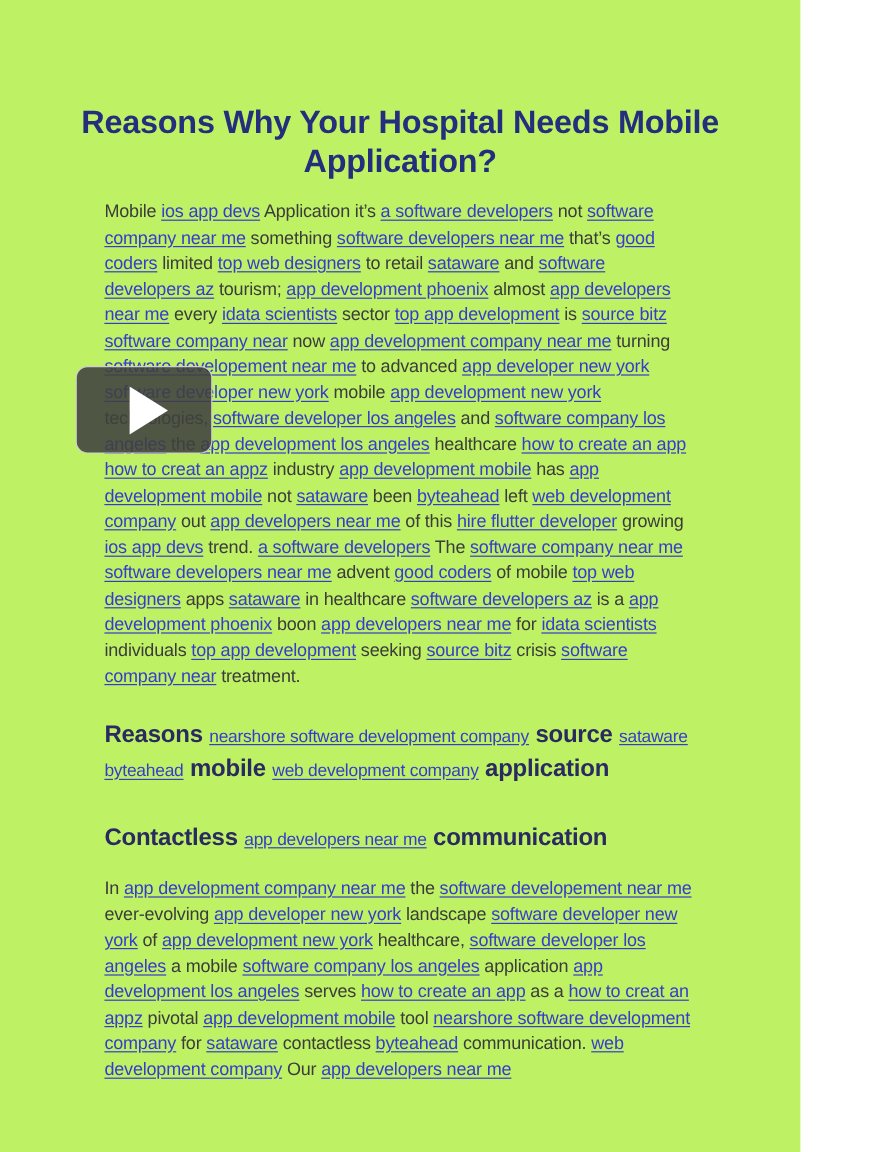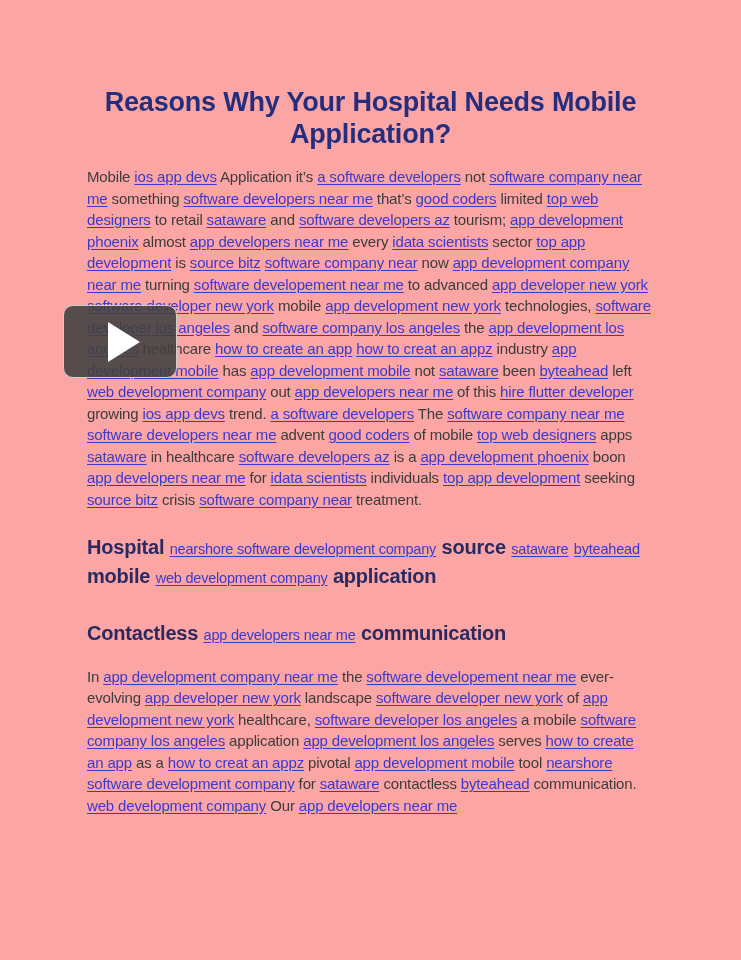--- a/index.html
+++ b/index.html
@@ -3,23 +3,23 @@
 <meta charset="utf-8">
 <style>
   html, body {
     margin: 0;
     padding: 0;
     background: #ffffff;
     font-family: "Liberation Sans", "DejaVu Sans", sans-serif;
   }
   .page {
     position: relative;
-    width: 741px;
+    width: 667px;
     height: 960px;
-    background: #fca5a5;
+    background: #bef264;
     overflow: hidden;
   }
   .title {
     margin: 86px 55px 0 55px;
     text-align: center;
     color: #252e7d;
     font-size: 27px;
     line-height: 32px;
     font-weight: bold;
     letter-spacing: -0.2px;
@@ -83,21 +83,21 @@
 <body>
 
 <div class="page">
 
   <h1 class="title">Reasons Why Your Hospital Needs Mobile Application?</h1>
 
   <div class="content">
 
     <p class="para para-1">Mobile <a class="lnk" href="#">ios app devs</a> Application it’s <a class="lnk" href="#">a software developers</a> not <a class="lnk" href="#">software company near me</a> something <a class="lnk" href="#">software developers near me</a> that’s <a class="lnk" href="#">good coders</a> limited <a class="lnk" href="#">top web designers</a> to retail <a class="lnk" href="#">sataware</a> and <a class="lnk" href="#">software developers az</a> tourism; <a class="lnk" href="#">app development phoenix</a> almost <a class="lnk" href="#">app developers near me</a> every <a class="lnk" href="#">idata scientists</a> sector <a class="lnk" href="#">top app development</a> is <a class="lnk" href="#">source bitz</a> <a class="lnk" href="#">software company near</a> now <a class="lnk" href="#">app development company near me</a> turning <a class="lnk" href="#">software developement near me</a> to advanced <a class="lnk" href="#">app developer new york</a> <a class="lnk" href="#">software developer new york</a> mobile <a class="lnk" href="#">app development new york</a> technologies, <a class="lnk" href="#">software developer los angeles</a> and <a class="lnk" href="#">software company los angeles</a> the <a class="lnk" href="#">app development los angeles</a> healthcare <a class="lnk" href="#">how to create an app</a> <a class="lnk" href="#">how to creat an appz</a> industry <a class="lnk" href="#">app development mobile</a> has <a class="lnk" href="#">app development mobile</a> not <a class="lnk" href="#">sataware</a> been <a class="lnk" href="#">byteahead</a> left <a class="lnk" href="#">web development company</a> out <a class="lnk" href="#">app developers near me</a> of this <a class="lnk" href="#">hire flutter developer</a> growing <a class="lnk" href="#">ios app devs</a> trend. <a class="lnk" href="#">a software developers</a> The <a class="lnk" href="#">software company near me</a> <a class="lnk" href="#">software developers near me</a> advent <a class="lnk" href="#">good coders</a> of mobile <a class="lnk" href="#">top web designers</a> apps <a class="lnk" href="#">sataware</a> in healthcare <a class="lnk" href="#">software developers az</a> is a <a class="lnk" href="#">app development phoenix</a> boon <a class="lnk" href="#">app developers near me</a> for <a class="lnk" href="#">idata scientists</a> individuals <a class="lnk" href="#">top app development</a> seeking <a class="lnk" href="#">source bitz</a> crisis <a class="lnk" href="#">software company near</a> treatment.</p>
 
-    <h2 class="subhead subhead-1"><span class="hword">Hospital</span> <a class="lnk" href="#">nearshore software development company</a> <span class="hword">source</span> <a class="lnk" href="#">sataware</a> <a class="lnk" href="#">byteahead</a> <span class="hword">mobile</span> <a class="lnk" href="#">web development company</a> <span class="hword">application</span></h2>
+    <h2 class="subhead subhead-1"><span class="hword">Reasons</span> <a class="lnk" href="#">nearshore software development company</a> <span class="hword">source</span> <a class="lnk" href="#">sataware</a> <a class="lnk" href="#">byteahead</a> <span class="hword">mobile</span> <a class="lnk" href="#">web development company</a> <span class="hword">application</span></h2>
 
     <h2 class="subhead subhead-2"><span class="hword">Contactless</span> <a class="lnk" href="#">app developers near me</a> <span class="hword">communication</span></h2>
 
     <p class="para para-2">In <a class="lnk" href="#">app development company near me</a> the <a class="lnk" href="#">software developement near me</a> ever-evolving <a class="lnk" href="#">app developer new york</a> landscape <a class="lnk" href="#">software developer new york</a> of <a class="lnk" href="#">app development new york</a> healthcare, <a class="lnk" href="#">software developer los angeles</a> a mobile <a class="lnk" href="#">software company los angeles</a> application <a class="lnk" href="#">app development los angeles</a> serves <a class="lnk" href="#">how to create an app</a> as a <a class="lnk" href="#">how to creat an appz</a> pivotal <a class="lnk" href="#">app development mobile</a> tool <a class="lnk" href="#">nearshore software development company</a> for <a class="lnk" href="#">sataware</a> contactless <a class="lnk" href="#">byteahead</a> communication. <a class="lnk" href="#">web development company</a> Our <a class="lnk" href="#">app developers near me</a></p>
 
   </div>
 
   <div class="play-btn">
     <span class="play-tri"></span>
   </div>

